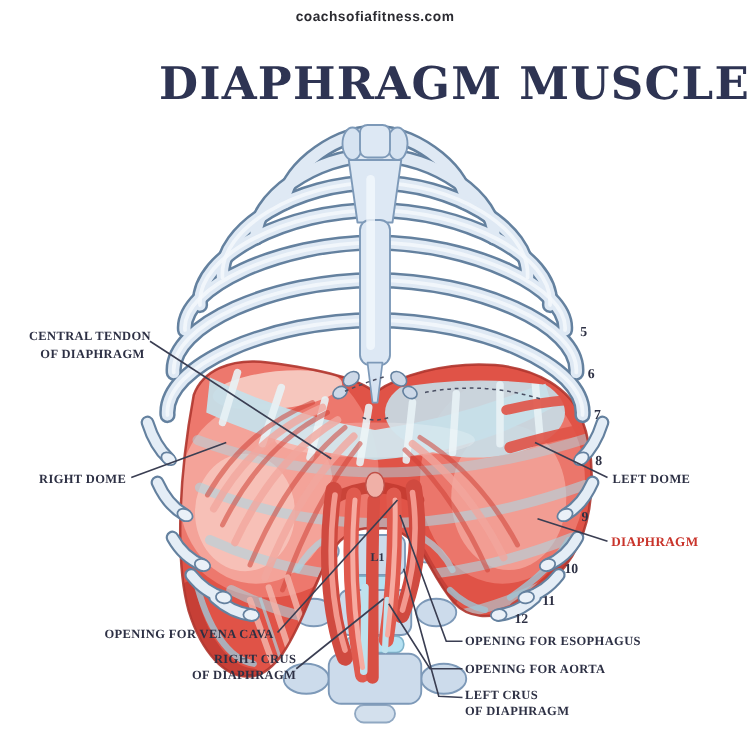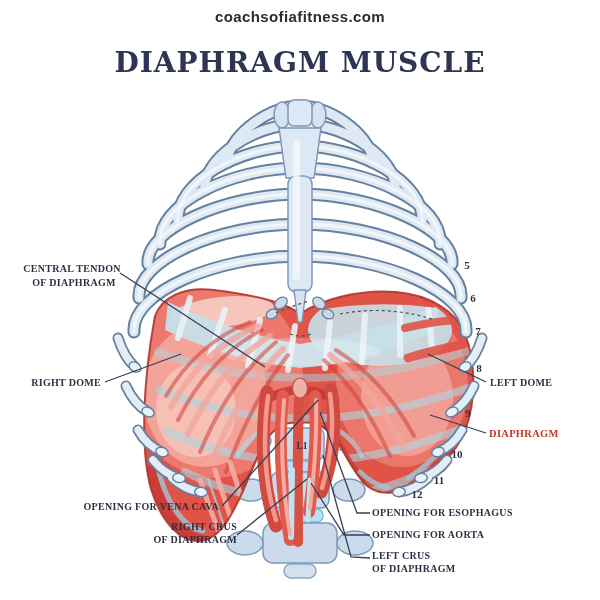--- a/index.html
+++ b/index.html
@@ -1,22 +1,22 @@
 <!DOCTYPE html>
 <html><head>
 <meta charset="utf-8">
 <style>
   html,body{margin:0;padding:0;background:#fff;}
   .stage{position:relative;width:600px;height:600px;background:#ffffff;overflow:hidden;
          font-family:"Liberation Serif",serif;}
   .site{position:absolute;top:8px;left:0;width:600px;text-align:center;
-        font-family:"Liberation Sans",sans-serif;font-weight:bold;font-size:15px;
+        font-family:"Liberation Sans",sans-serif;font-weight:bold;font-size:11px;
         color:#2b2b31;letter-spacing:.4px;}
-  .title{position:absolute;top:46px;left:0;width:600px;text-align:center;
-         font-family:"DejaVu Serif",serif;font-weight:bold;font-size:28px;
+  .title{position:absolute;top:46px;left:0;width:600px;text-align:right;
+         font-family:"DejaVu Serif",serif;font-weight:bold;font-size:36px;
          color:#2e3453;letter-spacing:1px;}
   svg{position:absolute;left:0;top:0;}
   .bone-o{stroke:#64819f;stroke-width:13;fill:none;stroke-linecap:round;}
   .bone-i{stroke:#dfe9f4;stroke-width:9;fill:none;stroke-linecap:round;}
   .bone-h{stroke:#f4f8fc;stroke-width:3;fill:none;stroke-linecap:round;opacity:.85;}
   .bone-o2{stroke:#64819f;stroke-width:11;fill:none;stroke-linecap:round;}
   .bone-i2{stroke:#e4edf6;stroke-width:7.5;fill:none;stroke-linecap:round;}
   .tipE{fill:#eaf1f8;stroke:#64819f;stroke-width:1.4;}
   .vert{fill:#ccdbeb;stroke:#7d99b8;stroke-width:1.5;}
   .disc{fill:#b5e1f2;stroke:#7fb4cb;stroke-width:1.3;}

